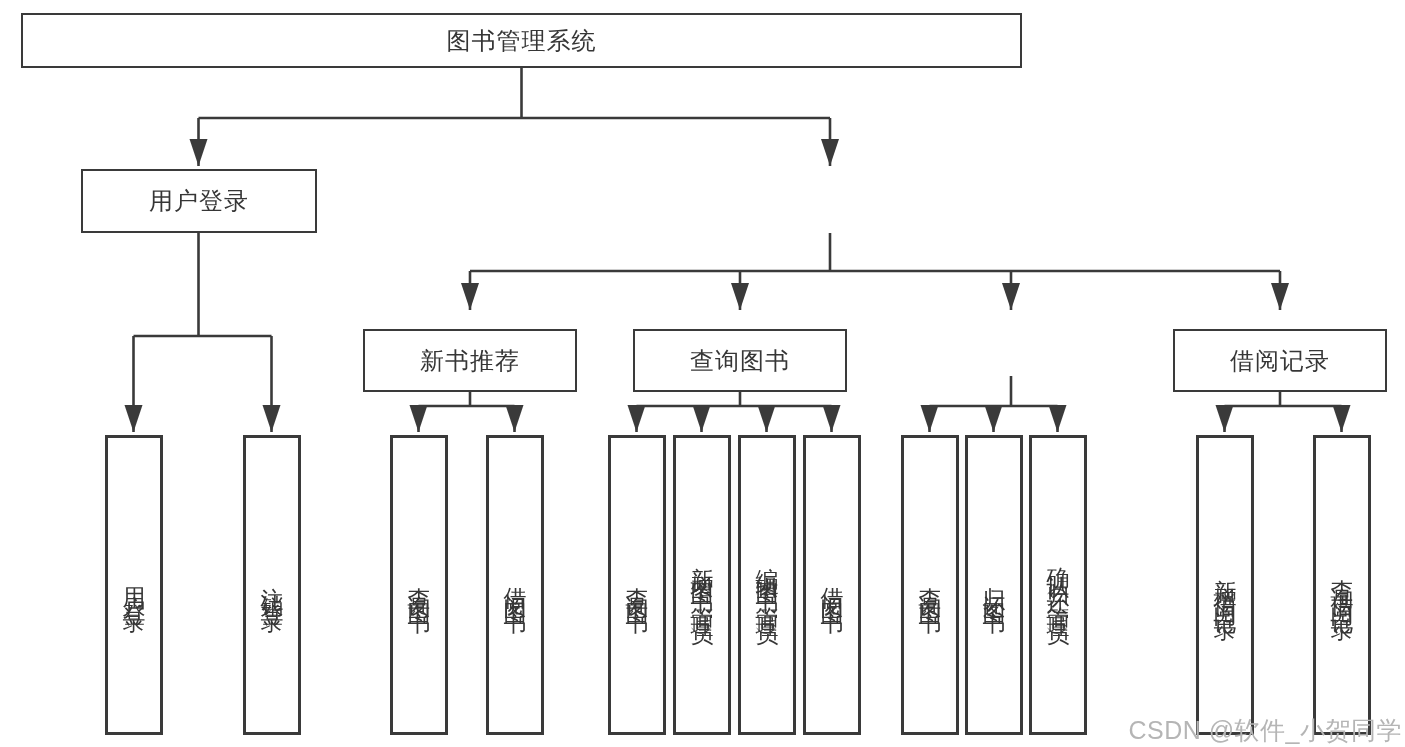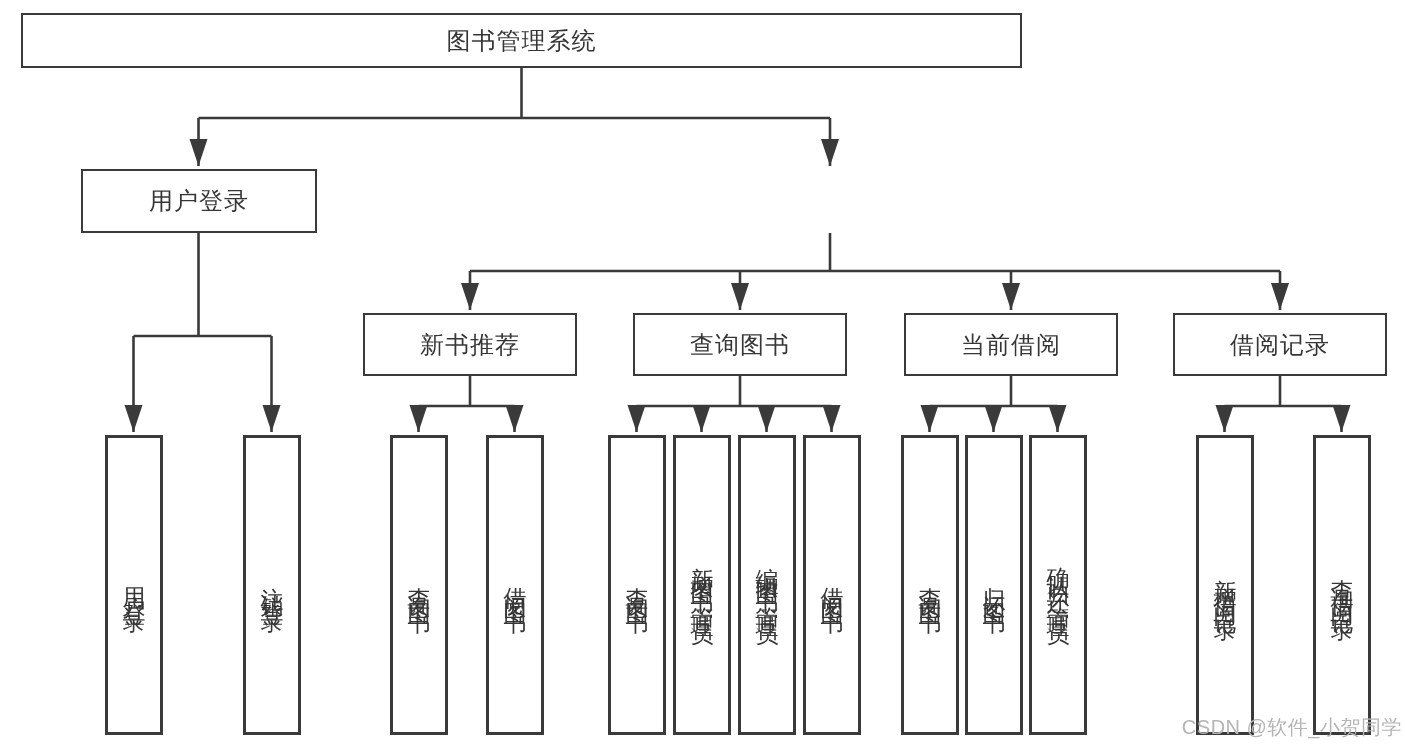--- a/index.html
+++ b/index.html
@@ -27,40 +27,40 @@
     display: flex;
     align-items: center;
     justify-content: center;
     color: #363636;
   }
   .h-label { font-size: 24px; letter-spacing: 1px; white-space: nowrap; }
   .root { left: 21px;  top: 13px;  width: 1001px; height: 55px; }
   .lv2  { top: 169px; width: 236px; height: 64px; }
   .lv2-a { left: 81px; }
   .lv2-b { left: 712px; }
-  .lv3  { top: 313px; width: 214px; height: 63px; }
+  .lv3  { top: 329px; width: 214px; height: 63px; }
   .leaf {
     top: 435px;
     width: 58px;
     height: 300px;
     border-width: 3px;
   }
   .v-label {
     writing-mode: vertical-rl;
     text-orientation: mixed;
     font-size: 23px;
     line-height: 1;
     letter-spacing: 8px;
     white-space: nowrap;
   }
   .watermark {
     position: absolute;
     right: 3px;
     top: 714px;
-    font-size: 20px;
+    font-size: 25px;
     letter-spacing: 0.5px;
     color: #b5b5b5;
     white-space: nowrap;
     text-align: center;
   }
 </style>
 </head>
 <body>
 
 <div class="canvas">
@@ -136,23 +136,20 @@
   <div class="node lv2 lv2-a">
     <span class="h-label">用户登录</span>
   </div>
 
   <div class="node lv3" style="left:363px;">
     <span class="h-label">新书推荐</span>
   </div>
   <div class="node lv3" style="left:633px;">
     <span class="h-label">查询图书</span>
   </div>
-  <div class="node lv3" style="left:904px;">
-    <span class="h-label">当前借阅</span>
-  </div>
   <div class="node lv3" style="left:1173px;">
     <span class="h-label">借阅记录</span>
   </div>
 
   <div class="node leaf" style="left:105px;">
     <span class="v-label">用户登录</span>
   </div>
   <div class="node leaf" style="left:243px;">
     <span class="v-label">注销登录</span>
   </div>

